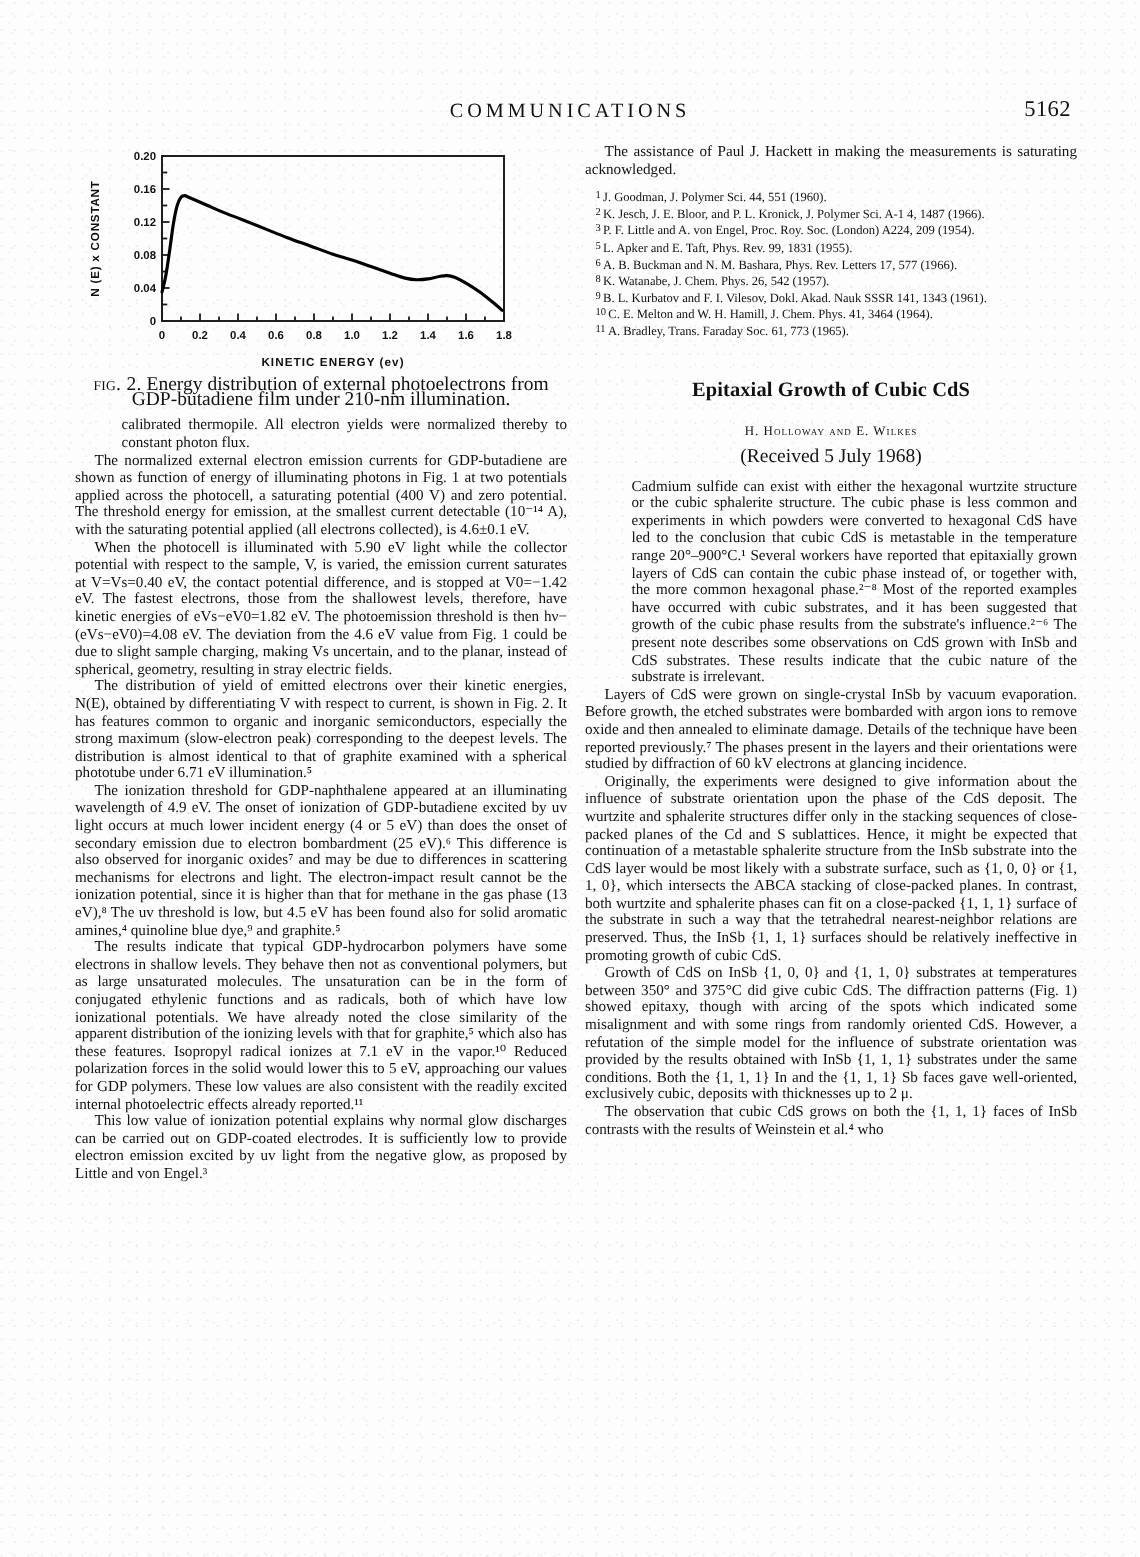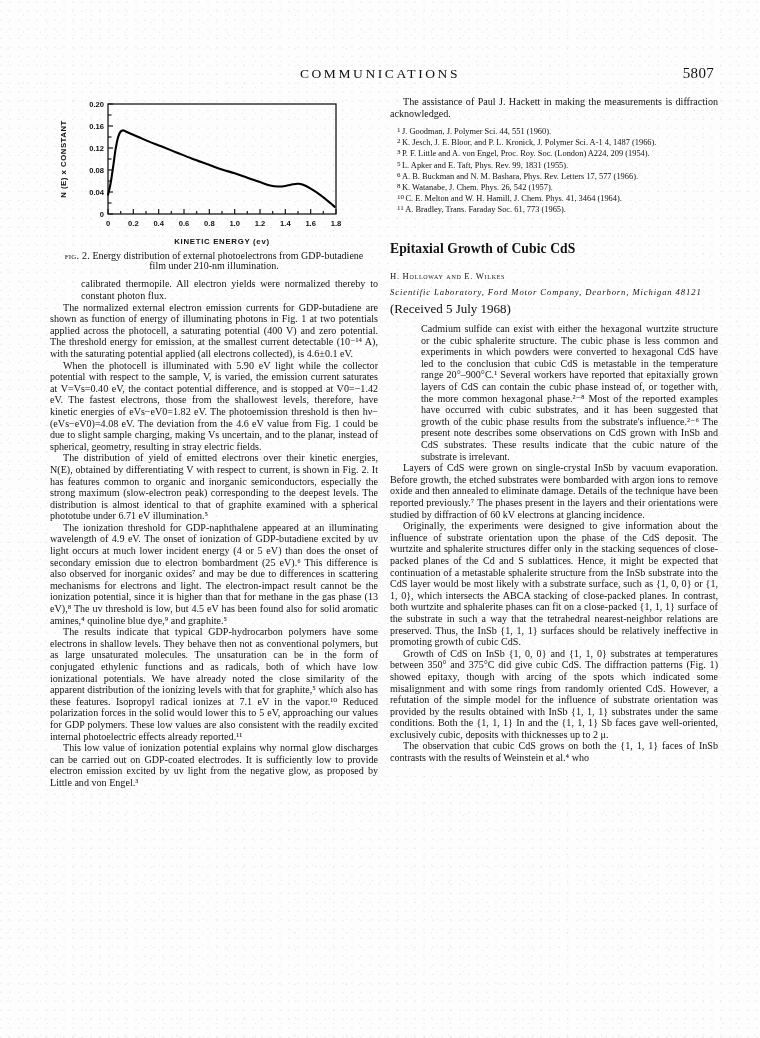--- a/index.html
+++ b/index.html
@@ -84,21 +84,21 @@
     margin-bottom: 7px;
   }
   .plot-wrap {
     position: relative;
     width: 328px;
     height: 152px;
   }
   svg.plot { display: block; }
 
   .figcaption {
-    font-size: 10px;
+    font-size: 13px;
     line-height: 10.2px;
     text-align: center;
     margin-top: 3px;
     padding: 0 6px;
   }
   .figcaption .figlabel {
     font-variant: small-caps;
     text-transform: lowercase;
     letter-spacing: 0.2px;
   }
@@ -117,20 +117,21 @@
   }
   .ref sup {
     font-size: 7px;
     vertical-align: 0.32em;
     margin-right: 1.5px;
   }
 
   
   .article-head {
     margin-top: 26px;
+    text-align: center;
   }
   .article-title {
     font-size: 13.6px;
     font-weight: bold;
     line-height: 16px;
     margin-bottom: 14px;
     letter-spacing: 0.1px;
   }
   .article-authors {
     font-size: 8.6px;
@@ -153,21 +154,21 @@
 </style>
 </head>
 <body>
 
 <div id="paper-texture"></div>
 
 <div id="page">
 
   <div class="runhead">
     <div class="runhead-title">COMMUNICATIONS</div>
-    <div class="runhead-page">5807</div>
+    <div class="runhead-page">5162</div>
   </div>
 
   <div class="col col-left">
 
     <div class="figure">
       <div class="plot-wrap">
         <svg class="plot" width="328" height="152" viewBox="0 0 328 152">
 
           <g stroke="#1a1a1a" fill="none">
             <rect id="plot-frame" x="58" y="8" width="228" height="110" stroke-width="1.3"></rect>
@@ -242,37 +243,37 @@
         <p>When the photocell is illuminated with 5.90 eV light while the collector potential with respect to the sample, V, is varied, the emission current saturates at V=Vs=0.40 eV, the contact potential difference, and is stopped at V0=−1.42 eV. The fastest electrons, those from the shallowest levels, therefore, have kinetic energies of eVs−eV0=1.82 eV. The photoemission threshold is then hν−(eVs−eV0)=4.08 eV. The deviation from the 4.6 eV value from Fig. 1 could be due to slight sample charging, making Vs uncertain, and to the planar, instead of spherical, geometry, resulting in stray electric fields.</p>
         <p>The distribution of yield of emitted electrons over their kinetic energies, N(E), obtained by differentiating V with respect to current, is shown in Fig. 2. It has features common to organic and inorganic semiconductors, especially the strong maximum (slow-electron peak) corresponding to the deepest levels. The distribution is almost identical to that of graphite examined with a spherical phototube under 6.71 eV illumination.⁵</p>
         <p>The ionization threshold for GDP-naphthalene appeared at an illuminating wavelength of 4.9 eV. The onset of ionization of GDP-butadiene excited by uv light occurs at much lower incident energy (4 or 5 eV) than does the onset of secondary emission due to electron bombardment (25 eV).⁶ This difference is also observed for inorganic oxides⁷ and may be due to differences in scattering mechanisms for electrons and light. The electron-impact result cannot be the ionization potential, since it is higher than that for methane in the gas phase (13 eV),⁸ The uv threshold is low, but 4.5 eV has been found also for solid aromatic amines,⁴ quinoline blue dye,⁹ and graphite.⁵</p>
         <p>The results indicate that typical GDP-hydrocarbon polymers have some electrons in shallow levels. They behave then not as conventional polymers, but as large unsaturated molecules. The unsaturation can be in the form of conjugated ethylenic functions and as radicals, both of which have low ionizational potentials. We have already noted the close similarity of the apparent distribution of the ionizing levels with that for graphite,⁵ which also has these features. Isopropyl radical ionizes at 7.1 eV in the vapor.¹⁰ Reduced polarization forces in the solid would lower this to 5 eV, approaching our values for GDP polymers. These low values are also consistent with the readily excited internal photoelectric effects already reported.¹¹</p>
         <p>This low value of ionization potential explains why normal glow discharges can be carried out on GDP-coated electrodes. It is sufficiently low to provide electron emission excited by uv light from the negative glow, as proposed by Little and von Engel.³</p>
       </div>
   </div>
 
   <div class="col col-right">
 
-    <p>The assistance of Paul J. Hackett in making the measurements is diffraction acknowledged.</p>
+    <p>The assistance of Paul J. Hackett in making the measurements is saturating acknowledged.</p>
 
     <div class="refs" id="reference-list">
         <p class="ref"><sup>1</sup>J. Goodman, J. Polymer Sci. 44, 551 (1960).</p>
         <p class="ref"><sup>2</sup>K. Jesch, J. E. Bloor, and P. L. Kronick, J. Polymer Sci. A-1 4, 1487 (1966).</p>
         <p class="ref"><sup>3</sup>P. F. Little and A. von Engel, Proc. Roy. Soc. (London) A224, 209 (1954).</p>
         <p class="ref"><sup>5</sup>L. Apker and E. Taft, Phys. Rev. 99, 1831 (1955).</p>
         <p class="ref"><sup>6</sup>A. B. Buckman and N. M. Bashara, Phys. Rev. Letters 17, 577 (1966).</p>
         <p class="ref"><sup>8</sup>K. Watanabe, J. Chem. Phys. 26, 542 (1957).</p>
+        <p class="ref"><sup>9</sup>B. L. Kurbatov and F. I. Vilesov, Dokl. Akad. Nauk SSSR 141, 1343 (1961).</p>
         <p class="ref"><sup>10</sup>C. E. Melton and W. H. Hamill, J. Chem. Phys. 41, 3464 (1964).</p>
         <p class="ref"><sup>11</sup>A. Bradley, Trans. Faraday Soc. 61, 773 (1965).</p>
       </div>
 
     <div class="article-head">
       <div class="article-title">Epitaxial Growth of Cubic CdS</div>
       <div class="article-authors">H. Holloway and E. Wilkes</div>
-      <div class="article-affil">Scientific Laboratory, Ford Motor Company, Dearborn, Michigan 48121</div>
       <div class="article-received">(Received 5 July 1968)</div>
     </div>
 
     <div id="right-body">
         <p class="noindent">Cadmium sulfide can exist with either the hexagonal wurtzite structure or the cubic sphalerite structure. The cubic phase is less common and experiments in which powders were converted to hexagonal CdS have led to the conclusion that cubic CdS is metastable in the temperature range 20°–900°C.¹ Several workers have reported that epitaxially grown layers of CdS can contain the cubic phase instead of, or together with, the more common hexagonal phase.²⁻⁸ Most of the reported examples have occurred with cubic substrates, and it has been suggested that growth of the cubic phase results from the substrate's influence.²⁻⁶ The present note describes some observations on CdS grown with InSb and CdS substrates. These results indicate that the cubic nature of the substrate is irrelevant.</p>
         <p>Layers of CdS were grown on single-crystal InSb by vacuum evaporation. Before growth, the etched substrates were bombarded with argon ions to remove oxide and then annealed to eliminate damage. Details of the technique have been reported previously.⁷ The phases present in the layers and their orientations were studied by diffraction of 60 kV electrons at glancing incidence.</p>
         <p>Originally, the experiments were designed to give information about the influence of substrate orientation upon the phase of the CdS deposit. The wurtzite and sphalerite structures differ only in the stacking sequences of close-packed planes of the Cd and S sublattices. Hence, it might be expected that continuation of a metastable sphalerite structure from the InSb substrate into the CdS layer would be most likely with a substrate surface, such as {1, 0, 0} or {1, 1, 0}, which intersects the ABCA stacking of close-packed planes. In contrast, both wurtzite and sphalerite phases can fit on a close-packed {1, 1, 1} surface of the substrate in such a way that the tetrahedral nearest-neighbor relations are preserved. Thus, the InSb {1, 1, 1} surfaces should be relatively ineffective in promoting growth of cubic CdS.</p>
         <p>Growth of CdS on InSb {1, 0, 0} and {1, 1, 0} substrates at temperatures between 350° and 375°C did give cubic CdS. The diffraction patterns (Fig. 1) showed epitaxy, though with arcing of the spots which indicated some misalignment and with some rings from randomly oriented CdS. However, a refutation of the simple model for the influence of substrate orientation was provided by the results obtained with InSb {1, 1, 1} substrates under the same conditions. Both the {1, 1, 1} In and the {1, 1, 1} Sb faces gave well-oriented, exclusively cubic, deposits with thicknesses up to 2 μ.</p>
         <p>The observation that cubic CdS grows on both the {1, 1, 1} faces of InSb contrasts with the results of Weinstein et al.⁴ who</p>
       </div>

